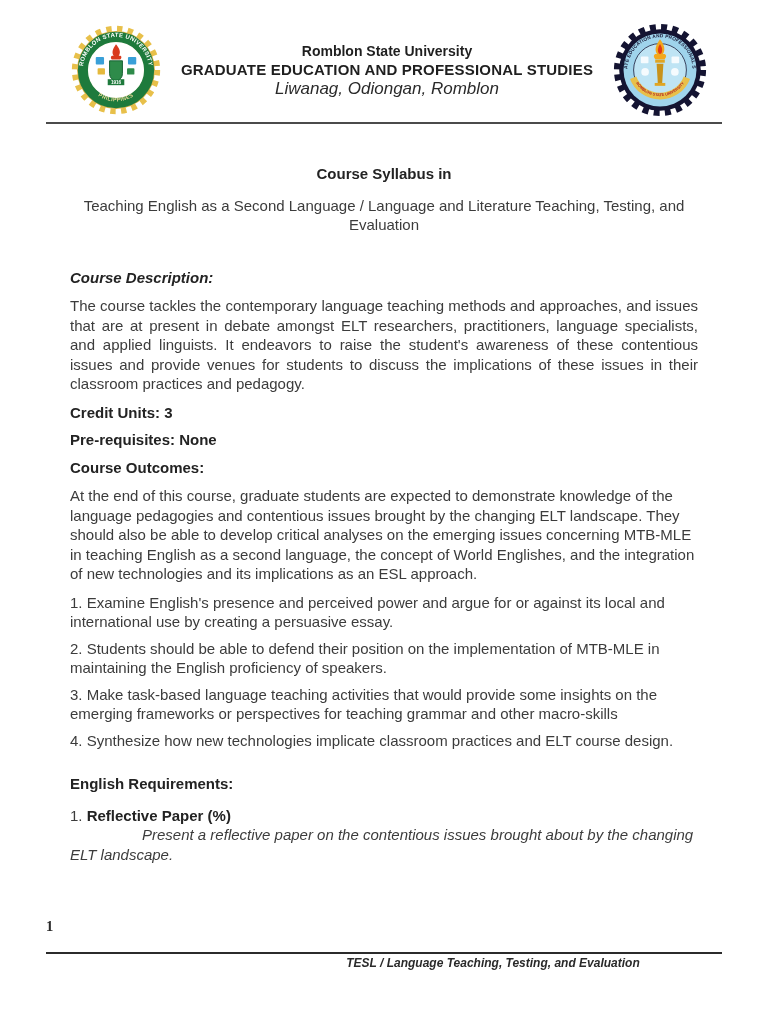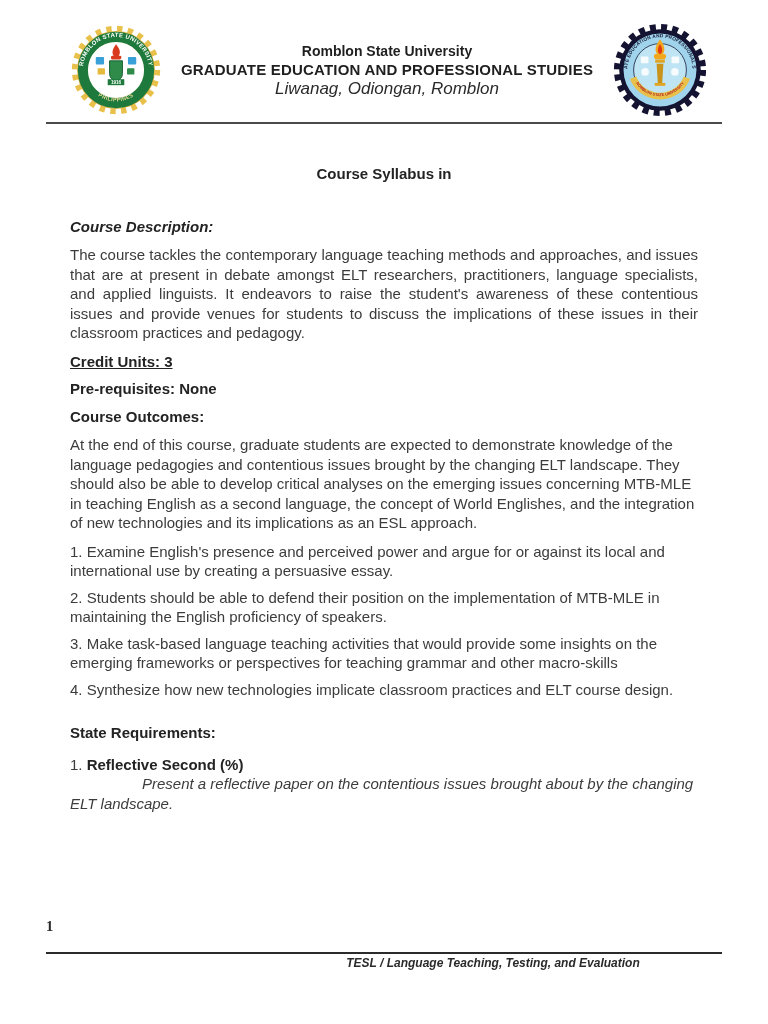--- a/index.html
+++ b/index.html
@@ -39,21 +39,21 @@
   }
   .seal { flex: 0 0 auto; }
   
   .content { padding: 0 70px; font-size: 15px; line-height: 19.5px; }
   .bold { font-weight: bold; color: #232323; }
   .title-1 { margin-top: 40px; font-weight: bold; color: #232323; text-align: center; }
   .title-2 { margin-top: 12px; text-align: center; max-width: 624px; margin-left: auto; margin-right: auto; }
   .sec-desc-h   { margin-top: 33px; font-style: italic; }
   .sec-desc-p   { margin-top: 9px; text-align: justify; }
   .sec-code     { margin-top: 13px; }
-  .sec-credit   { margin-top: 9px; text-decoration: underline; }
+  .sec-credit   { margin-top: 9px; }
   .sec-prereq   { margin-top: 8px; }
   .sec-outcomes-h { margin-top: 8px; }
   .sec-outcomes-p { margin-top: 9px; }
   .sec-clo-h    { margin-top: 40px; }
   .clo-item-1   { margin-top: 9px; }
   .clo-item     { margin-top: 7px; }
   .sec-req-h    { margin-top: 24px; }
   .req-title    { margin-top: 12px; }
   .req-body     { margin-top: 0; text-indent: 72px; font-style: italic; }
   
@@ -155,37 +155,38 @@
       <circle cx="34.5" cy="52" r="4" fill="#ffffff" opacity="0.85"></circle>
       <circle cx="65.5" cy="52" r="4" fill="#ffffff" opacity="0.85"></circle>
     </svg>
   </div>
 
   <div class="header-rule"></div>
 
   <div class="content">
 
     <p class="title-1">Course Syllabus in</p>
+    <p class="title-2">Teaching English as a Second Language / Language and Literature Teaching, Testing, and Evaluation</p>
 
     <p class="bold sec-desc-h">Course Description:</p>
     <p class="sec-desc-p">The course tackles the contemporary language teaching methods and approaches, and issues that are at present in debate amongst ELT researchers, practitioners, language specialists, and applied linguists. It endeavors to raise the student's awareness of these contentious issues and provide venues for students to discuss the implications of these issues in their classroom practices and pedagogy.</p>
 
     <p class="bold sec-credit">Credit Units: 3</p>
     <p class="bold sec-prereq">Pre-requisites: None</p>
 
     <p class="bold sec-outcomes-h">Course Outcomes:</p>
     <p class="sec-outcomes-p">At the end of this course, graduate students are expected to demonstrate knowledge of the language pedagogies and contentious issues brought by the changing ELT landscape. They should also be able to develop critical analyses on the emerging issues concerning MTB-MLE in teaching English as a second language, the concept of World Englishes, and the integration of new technologies and its implications as an ESL approach.</p>
 
     <p class="clo-item-1">1. Examine English's presence and perceived power and argue for or against its local and international use by creating a persuasive essay.</p>
     <p class="clo-item">2. Students should be able to defend their position on the implementation of MTB-MLE in maintaining the English proficiency of speakers.</p>
     <p class="clo-item">3. Make task-based language teaching activities that would  provide some insights on the emerging frameworks or perspectives for teaching grammar and other macro-skills</p>
     <p class="clo-item">4. Synthesize how new technologies implicate classroom practices and ELT course design.</p>
 
-    <p class="bold sec-req-h">State Requirements:</p>
-    <p class="req-title"><span>1. </span><span class="bold">Reflective Second (%)</span></p>
+    <p class="bold sec-req-h">English Requirements:</p>
+    <p class="req-title"><span>1. </span><span class="bold">Reflective Paper (%)</span></p>
     <p class="req-body">Present a reflective paper on the contentious issues brought about by the changing ELT landscape.</p>
   </div>
 
   <div class="page-number">1</div>
   <div class="footer-rule"></div>
   <div class="footer-text">TESL / Language Teaching, Testing, and Evaluation</div>
 
 </div>
 
 </body></html>

